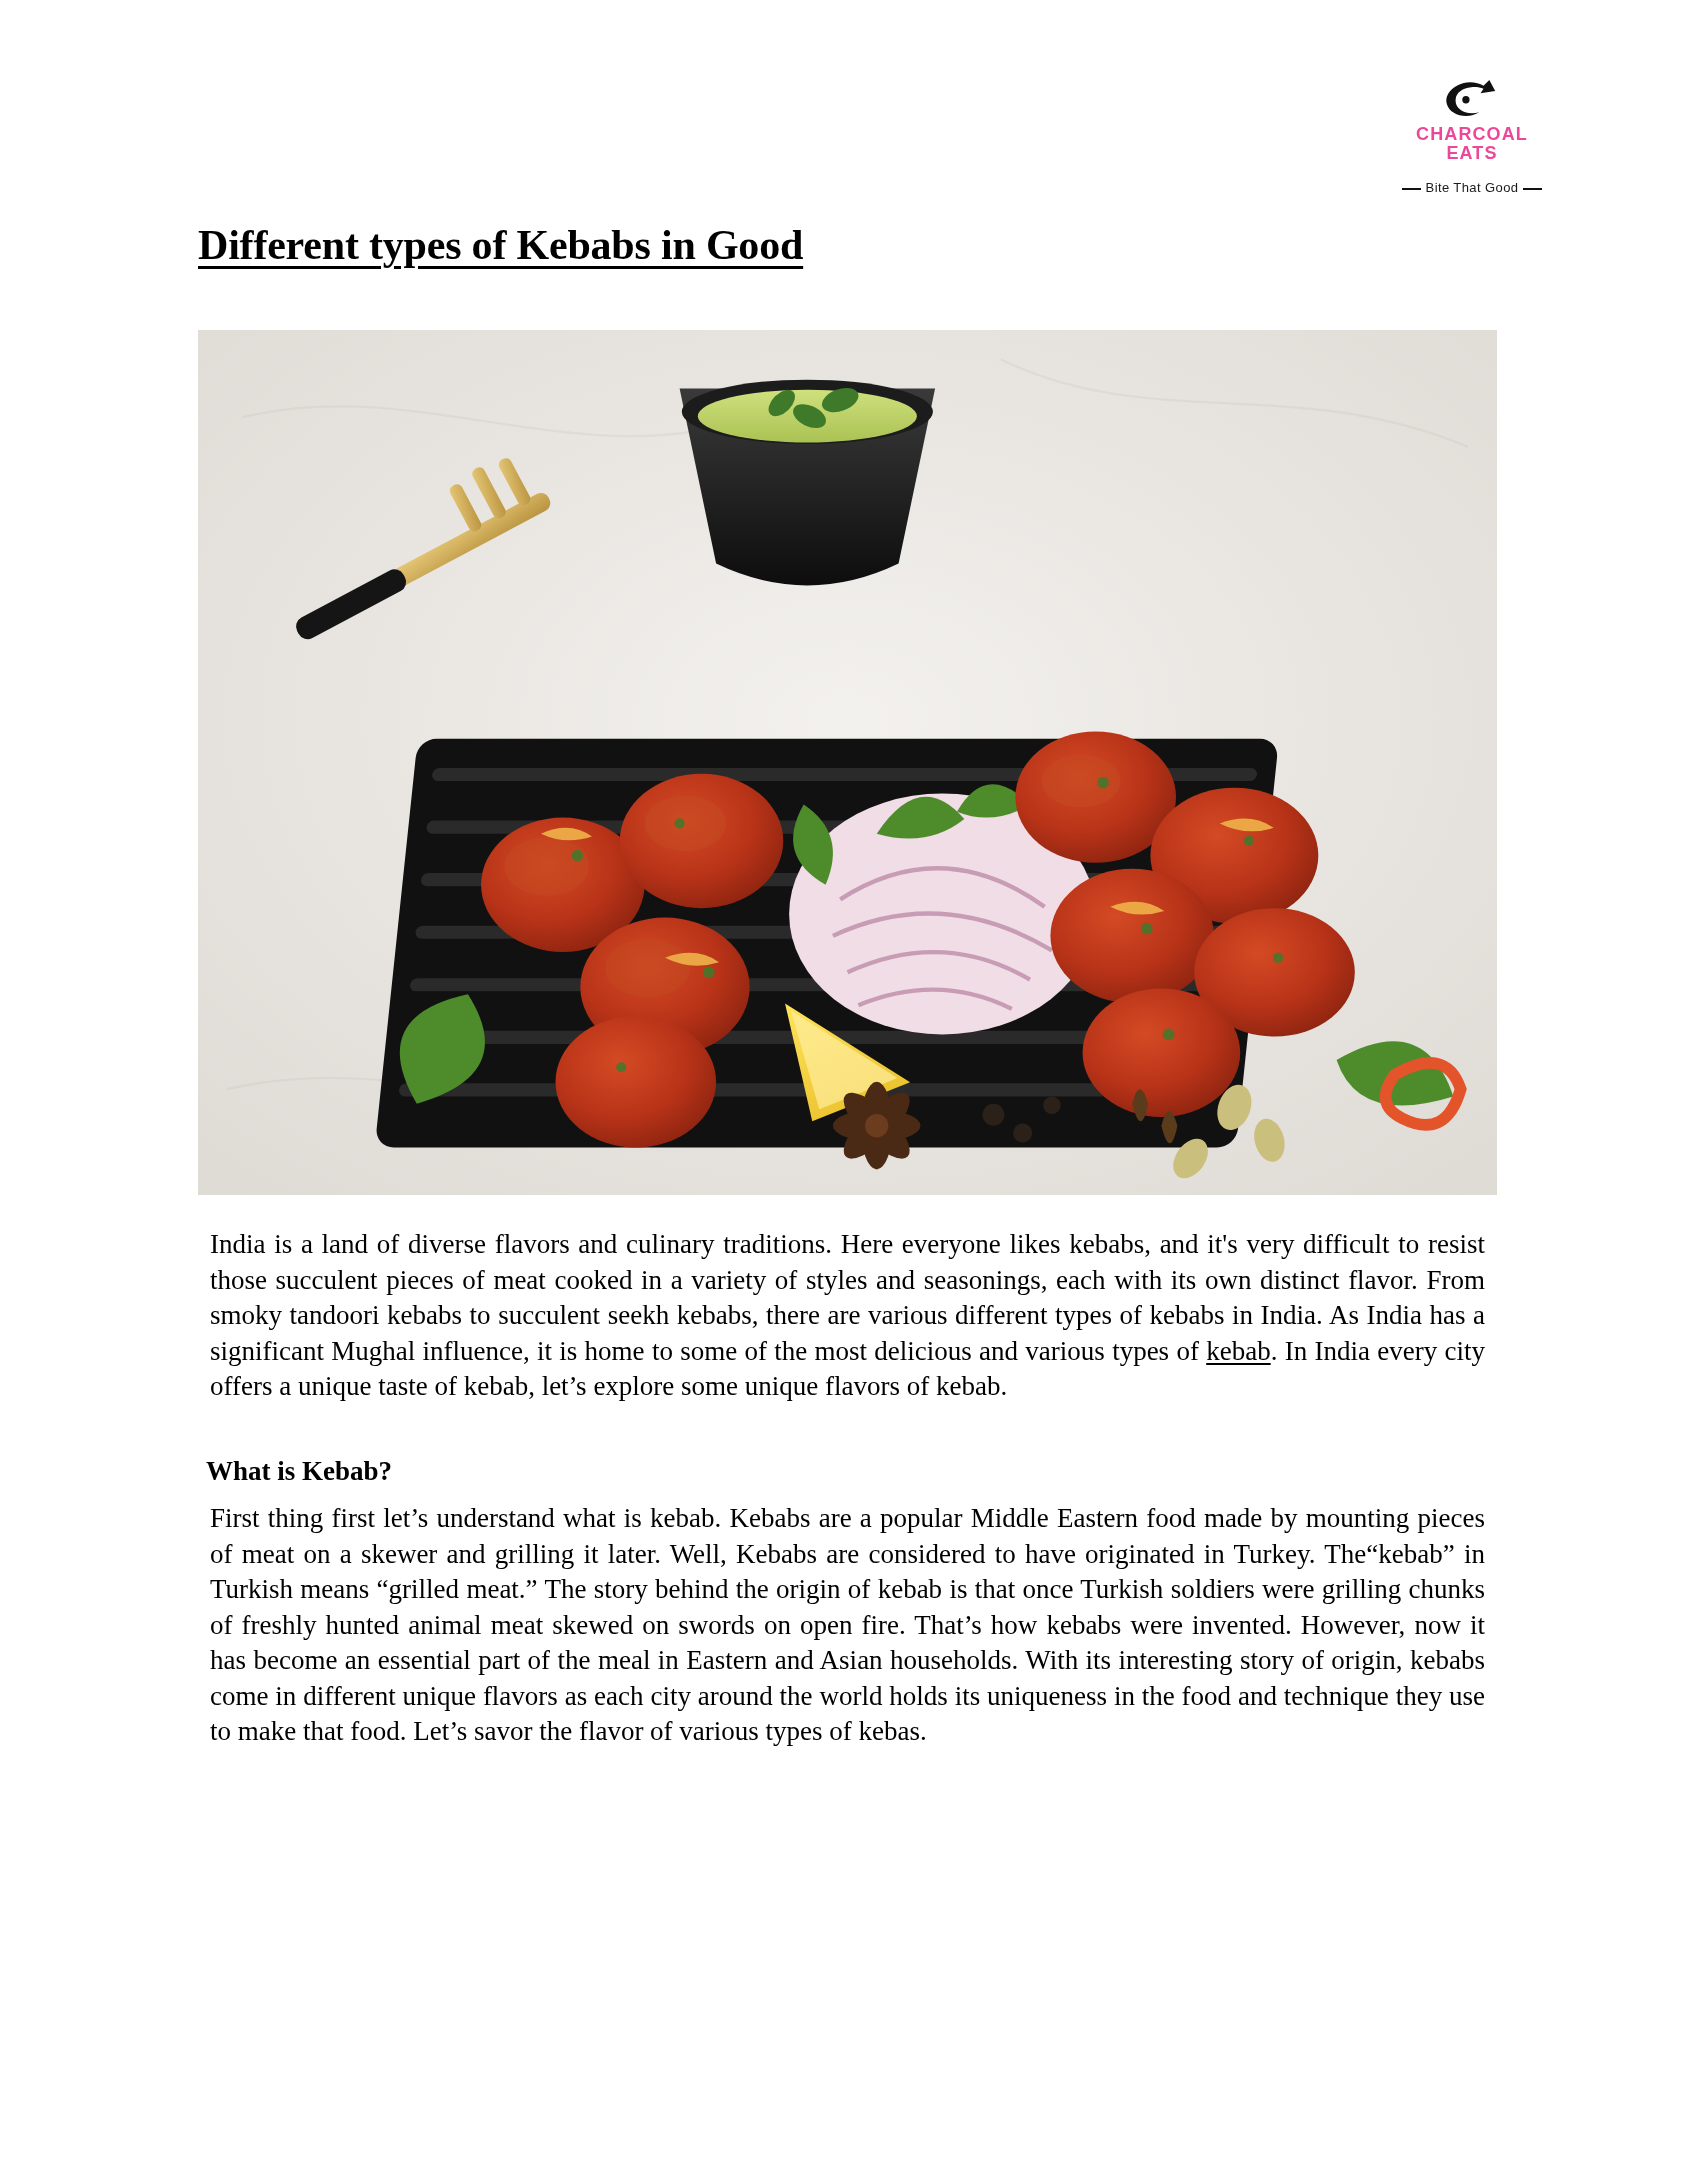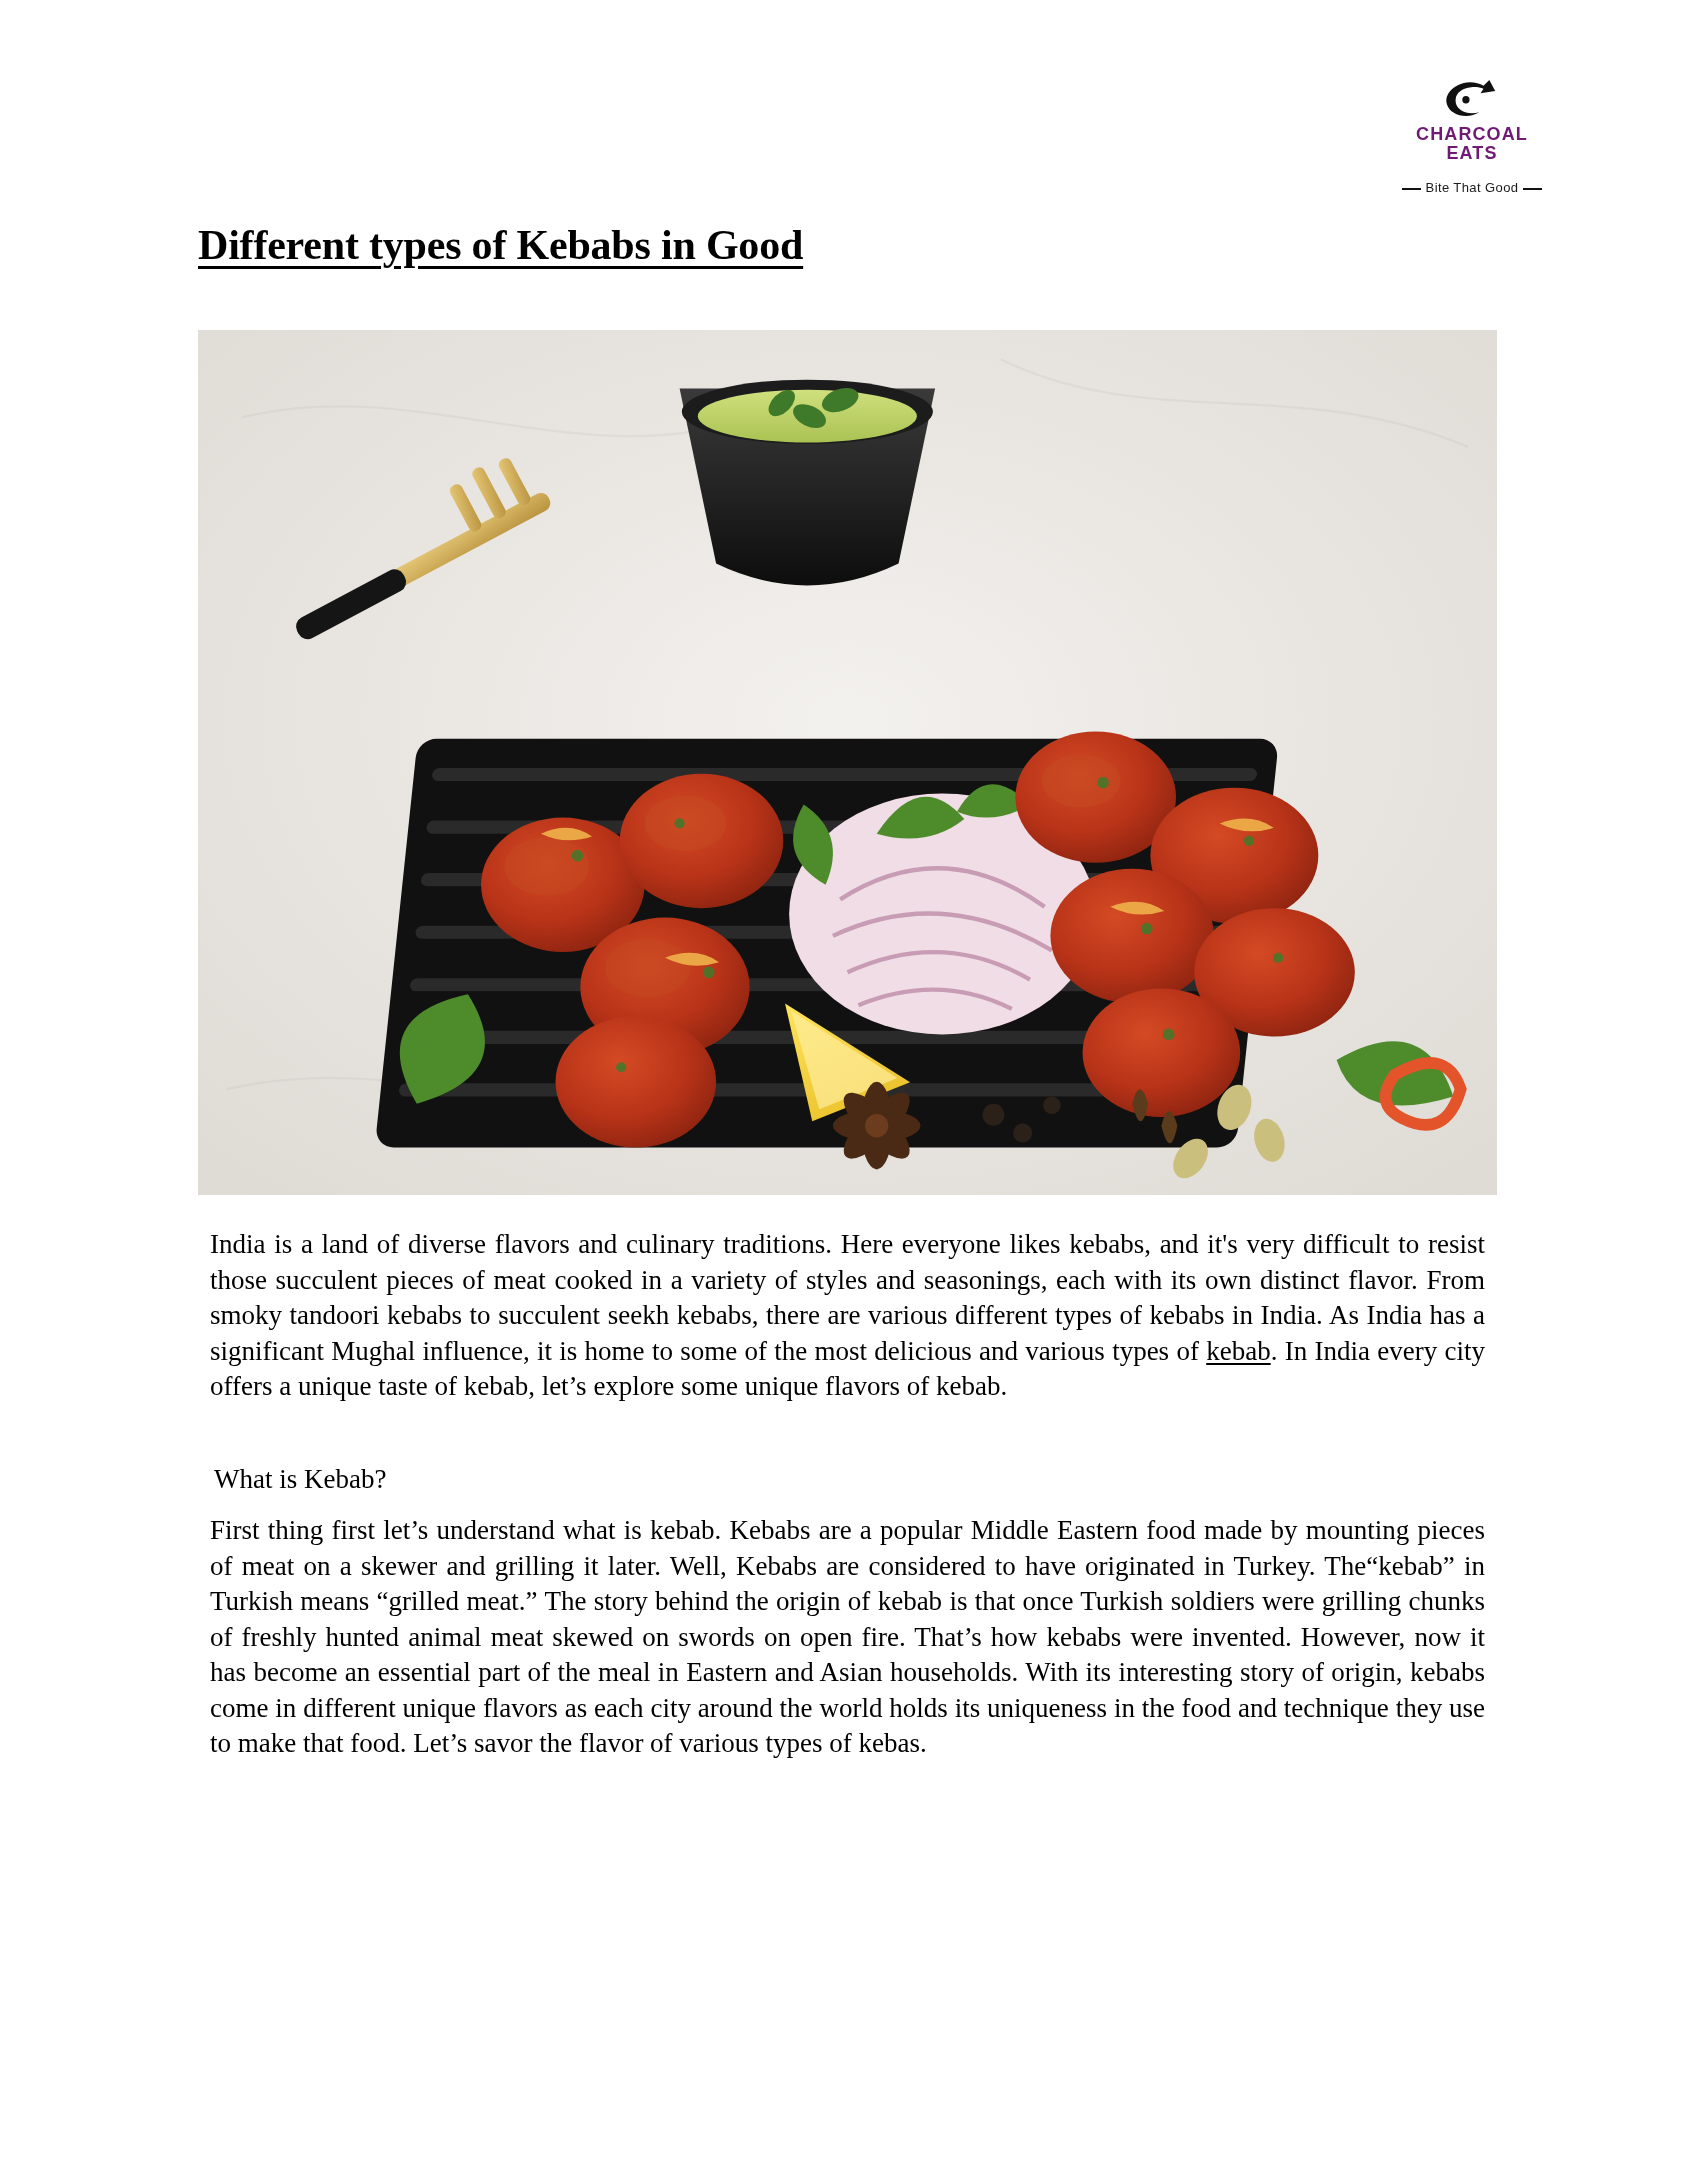--- a/index.html
+++ b/index.html
@@ -36,21 +36,21 @@
     margin: 0 auto 4.4px auto;
     width: 63px;
     height: 41px;
   }
   .logo-name {
     font-family: "Liberation Sans", sans-serif;
     font-weight: bold;
     font-size: 18px;
     letter-spacing: 1.1px;
     line-height: 1.02;
-    color: #701a75;
+    color: #ec4899;
   }
   .logo-sub {
     margin-top: 18px;
     font-family: "Liberation Sans", sans-serif;
     font-size: 13px;
     letter-spacing: 0.4px;
     color: #1a1a1a;
   }
   .logo-rule {
     display: inline-block;
@@ -96,23 +96,23 @@
   p.para {
     margin: 12px;
     font-size: 27px;
     line-height: 1.315;
     text-align: justify;
     text-justify: inter-word;
   }
   .gap { height: 29px; }
   .sub-head {
     font-size: 27px;
-    font-weight: normal;
+    font-weight: bold;
     line-height: 1.315;
-    margin: 16px;
+    margin: 8px;
   }
   .ul-link {
     text-decoration: underline;
     text-underline-offset: 2.9px;
   }
 </style>
 </head>
 <body>
 
 <div class="page">

